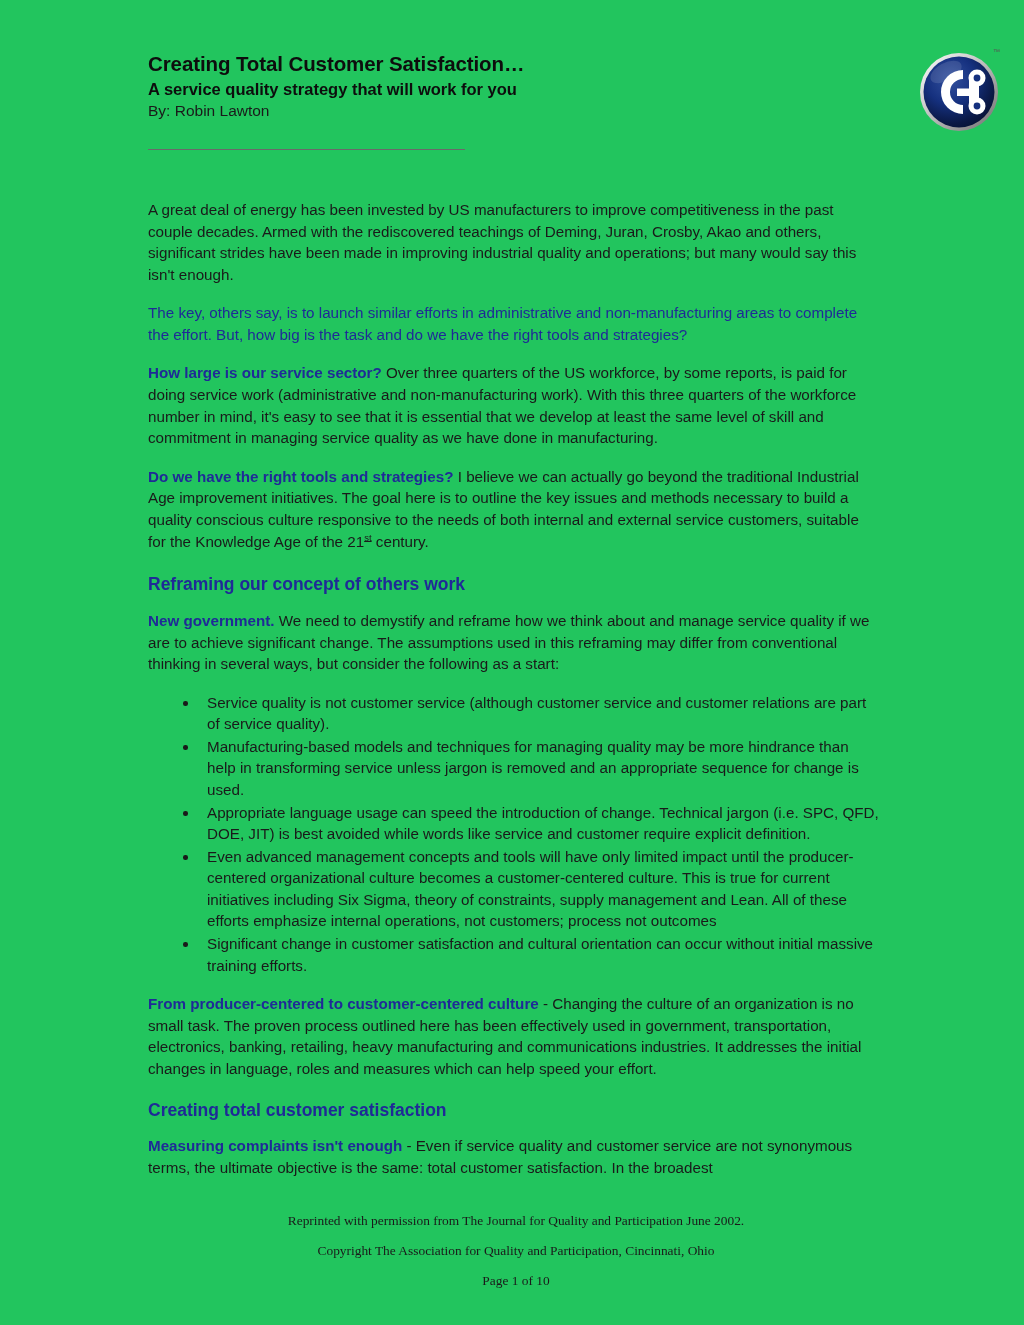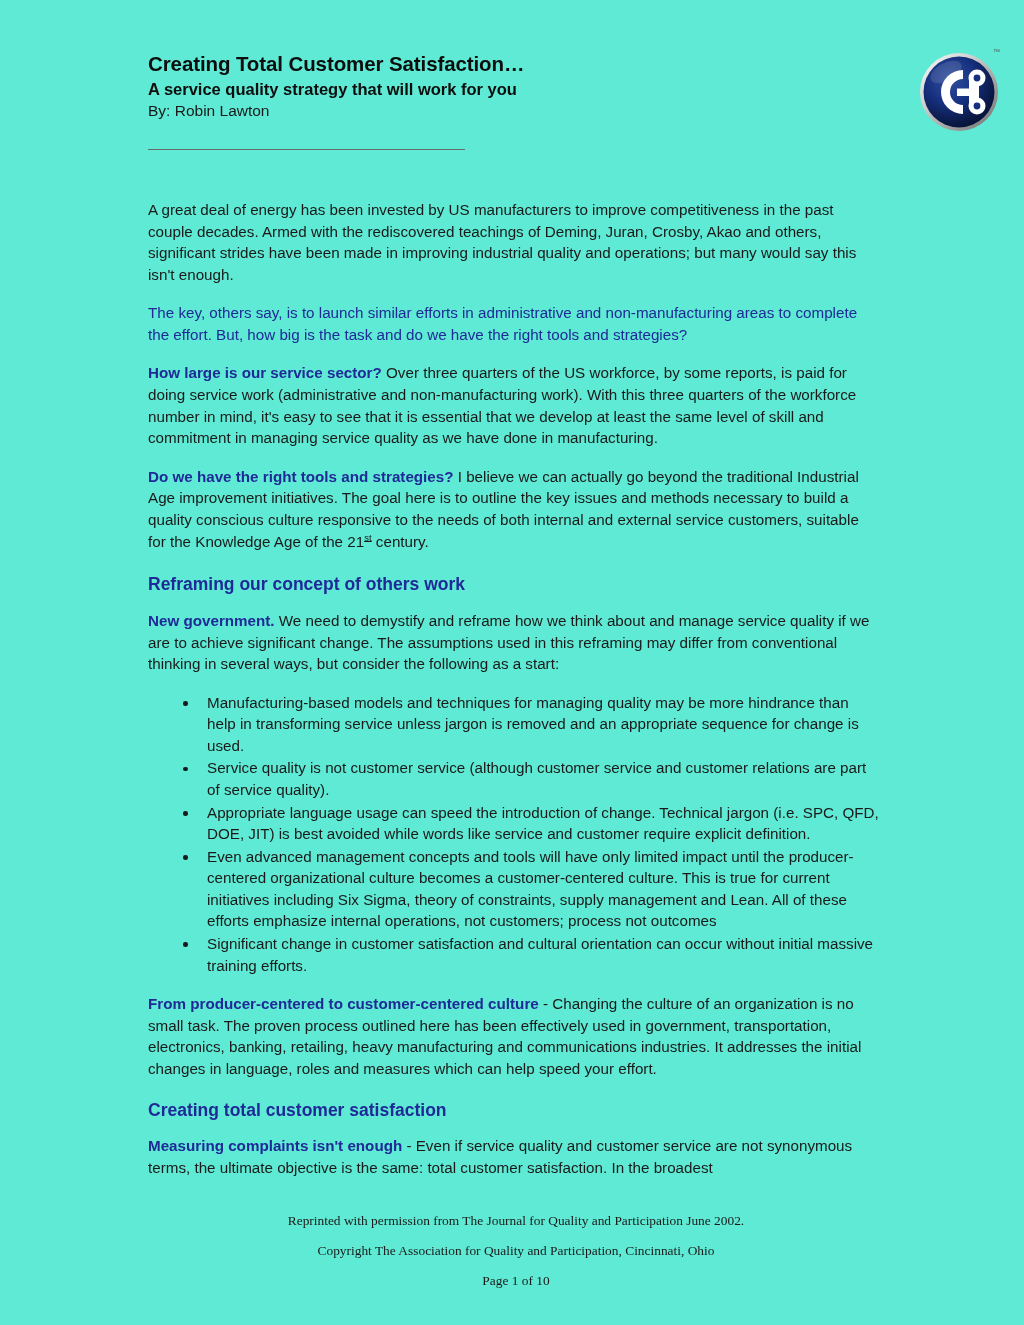--- a/index.html
+++ b/index.html
@@ -13,21 +13,21 @@
     font-family: "Liberation Sans", sans-serif;
     color: #000000;
     position: relative;
     overflow: hidden;
   }
 
   .page {
     position: relative;
     width: 1024px;
     height: 1325px;
-    background: #5eead4;
+    background: #22c55e;
   }
 
   
   .header {
     position: absolute;
     left: 148px;
     top: 52px;
     width: 740px;
   }
   .doc-title {
@@ -217,22 +217,22 @@
 
     <p class="para"><span class="lead">How large is our service sector?</span><span> Over three quarters of the US workforce, by some reports, is paid for doing service work (administrative and non-manufacturing work). With this three quarters of the workforce number in mind, it's easy to see that it is essential that we develop at least the same level of skill and commitment in managing service quality as we have done in manufacturing.</span></p>
 
     <p class="para"><span class="lead">Do we have the right tools and strategies?</span><span> I believe we can actually go beyond the traditional Industrial Age improvement initiatives. The goal here is to outline the key issues and methods necessary to build a quality conscious culture responsive to the needs of both internal and external service customers, suitable for the Knowledge Age of the 21</span><sup class="ord">st</sup><span> century.</span></p>
 
     <h2 class="section">Reframing our concept of others work</h2>
 
     <p class="para"><span class="lead">New government.</span><span> We need to demystify and reframe how we think about and manage service quality if we are to achieve significant change. The assumptions used in this reframing may differ from conventional thinking in several ways, but consider the following as a start:</span></p>
 
     <ul class="bullets">
+      <li><span class="dot"></span><span>Service quality is not customer service (although customer service and customer relations are part of service quality).</span></li>
       <li><span class="dot"></span><span>Manufacturing-based models and techniques for managing quality may be more hindrance than help in transforming service unless jargon is removed and an appropriate sequence for change is used.</span></li>
-      <li><span class="dot"></span><span>Service quality is not customer service (although customer service and customer relations are part of service quality).</span></li>
       <li><span class="dot"></span><span>Appropriate language usage can speed the introduction of change. Technical jargon (i.e. SPC, QFD, DOE, JIT) is best avoided while words like service and customer require explicit definition.</span></li>
       <li><span class="dot"></span><span>Even advanced management concepts and tools will have only limited impact until the producer-centered organizational culture becomes a customer-centered culture. This is true for current initiatives including Six Sigma, theory of constraints, supply management and Lean. All of these efforts emphasize internal operations, not customers; process not outcomes</span></li>
       <li><span class="dot"></span><span>Significant change in customer satisfaction and cultural orientation can occur without initial massive training efforts.</span></li>
     </ul>
 
     <p class="para"><span class="lead">From producer-centered to customer-centered culture</span><span> - Changing the culture of an organization is no small task. The proven process outlined here has been effectively used in government, transportation, electronics, banking, retailing, heavy manufacturing and communications industries. It addresses the initial changes in language, roles and measures which can help speed your effort.</span></p>
 
     <h2 class="section tight">Creating total customer satisfaction</h2>
 
     <p class="para"><span class="lead">Measuring complaints isn't enough</span><span> - Even if service quality and customer service are not synonymous terms, the ultimate objective is the same: total customer satisfaction. In the broadest</span></p>

